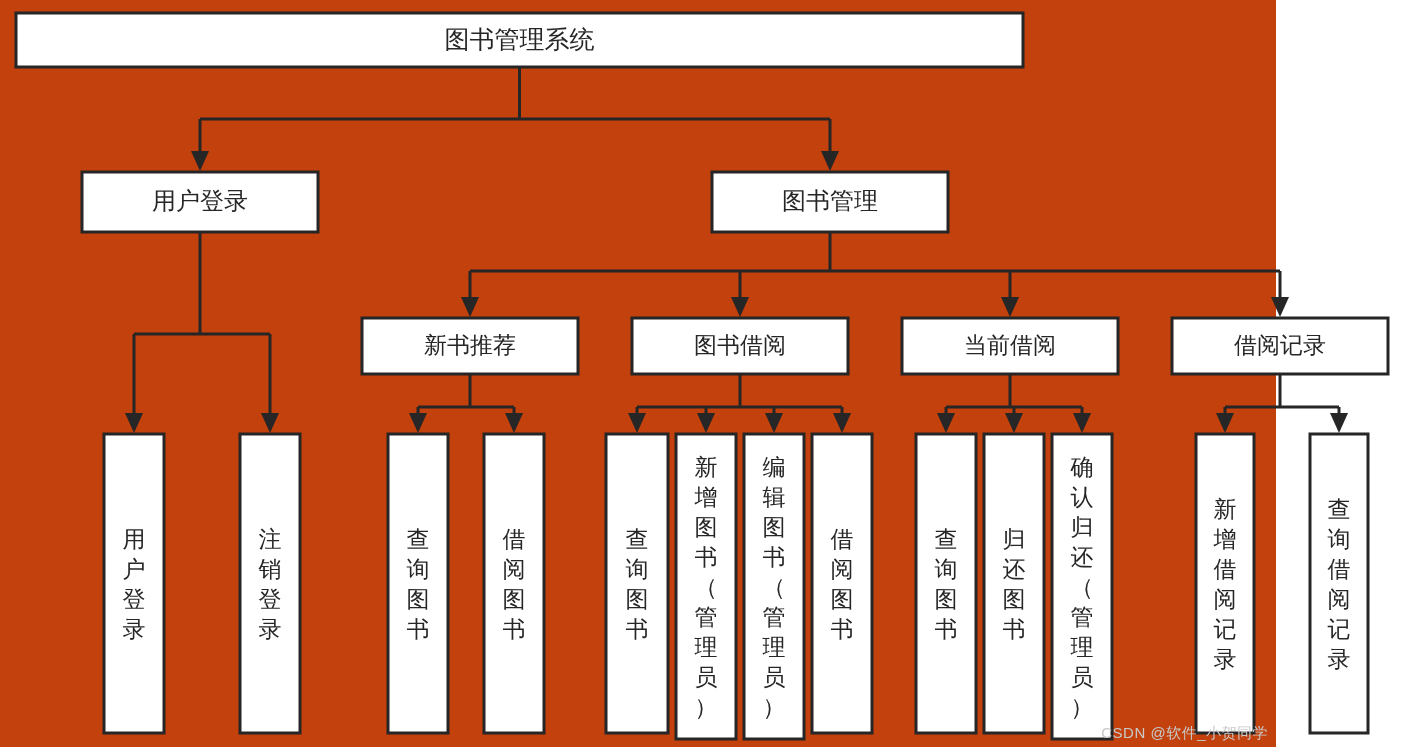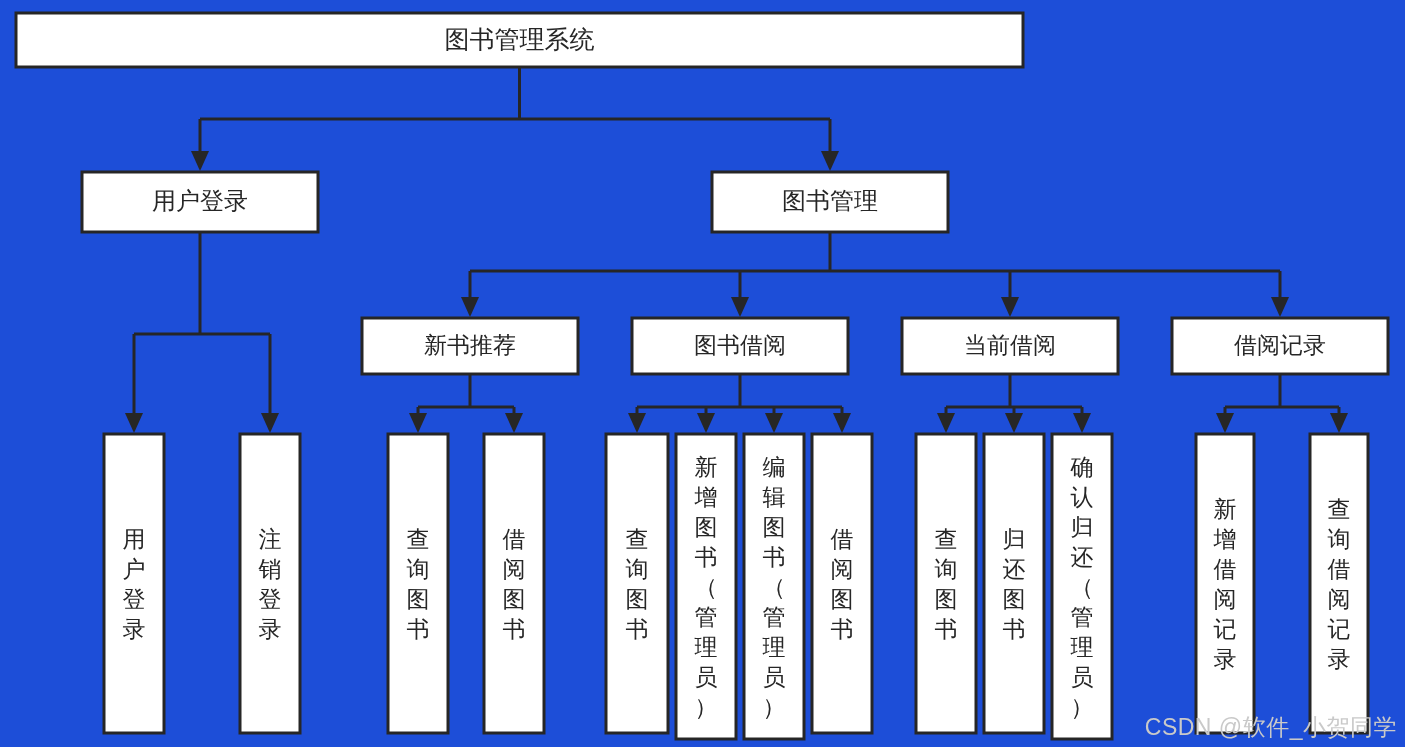--- a/index.html
+++ b/index.html
@@ -1,20 +1,20 @@
 <!DOCTYPE html>
 <html><head>
 <meta charset="utf-8">
 <style>
   html,body{margin:0;padding:0;background:#ffffff;}
   body{
     font-family:"Liberation Sans","DejaVu Sans",sans-serif;
     width:1405px;height:747px;overflow:hidden;
   }
-  #chart-root{position:relative;width:1405px;height:747px;background:#1d4ed8;}
+  #chart-root{position:relative;width:1276px;height:747px;background:#c2410c;}
   svg#flow{position:absolute;inset:0;width:1405px;height:747px;display:block;}
 
   .node-rect{fill:#ffffff;stroke:#262626;stroke-width:3;}
   .connector{stroke:#262626;stroke-width:3;fill:none;stroke-linecap:butt;}
   .arrow-head{fill:#262626;stroke:none;}
 
   .node-label{
     fill:#262626;
     font-family:"Liberation Sans","DejaVu Sans",sans-serif;
     text-anchor:middle;
@@ -22,21 +22,21 @@
   }
   .label-root{font-size:25px;}
   .label-l1{font-size:24px;}
   .label-l2{font-size:23px;}
   .label-vert{font-size:23px;}
 
   .watermark{
     position:absolute;
     right:8px;bottom:4px;
     font-family:"Liberation Sans","DejaVu Sans",sans-serif;
-    font-size:23px;
+    font-size:15px;
     color:#c9c9c9;
     white-space:nowrap;
     letter-spacing:.5px;
     pointer-events:none;
   }
 </style>
 </head>
 <body>
 
 <div id="chart-root">

